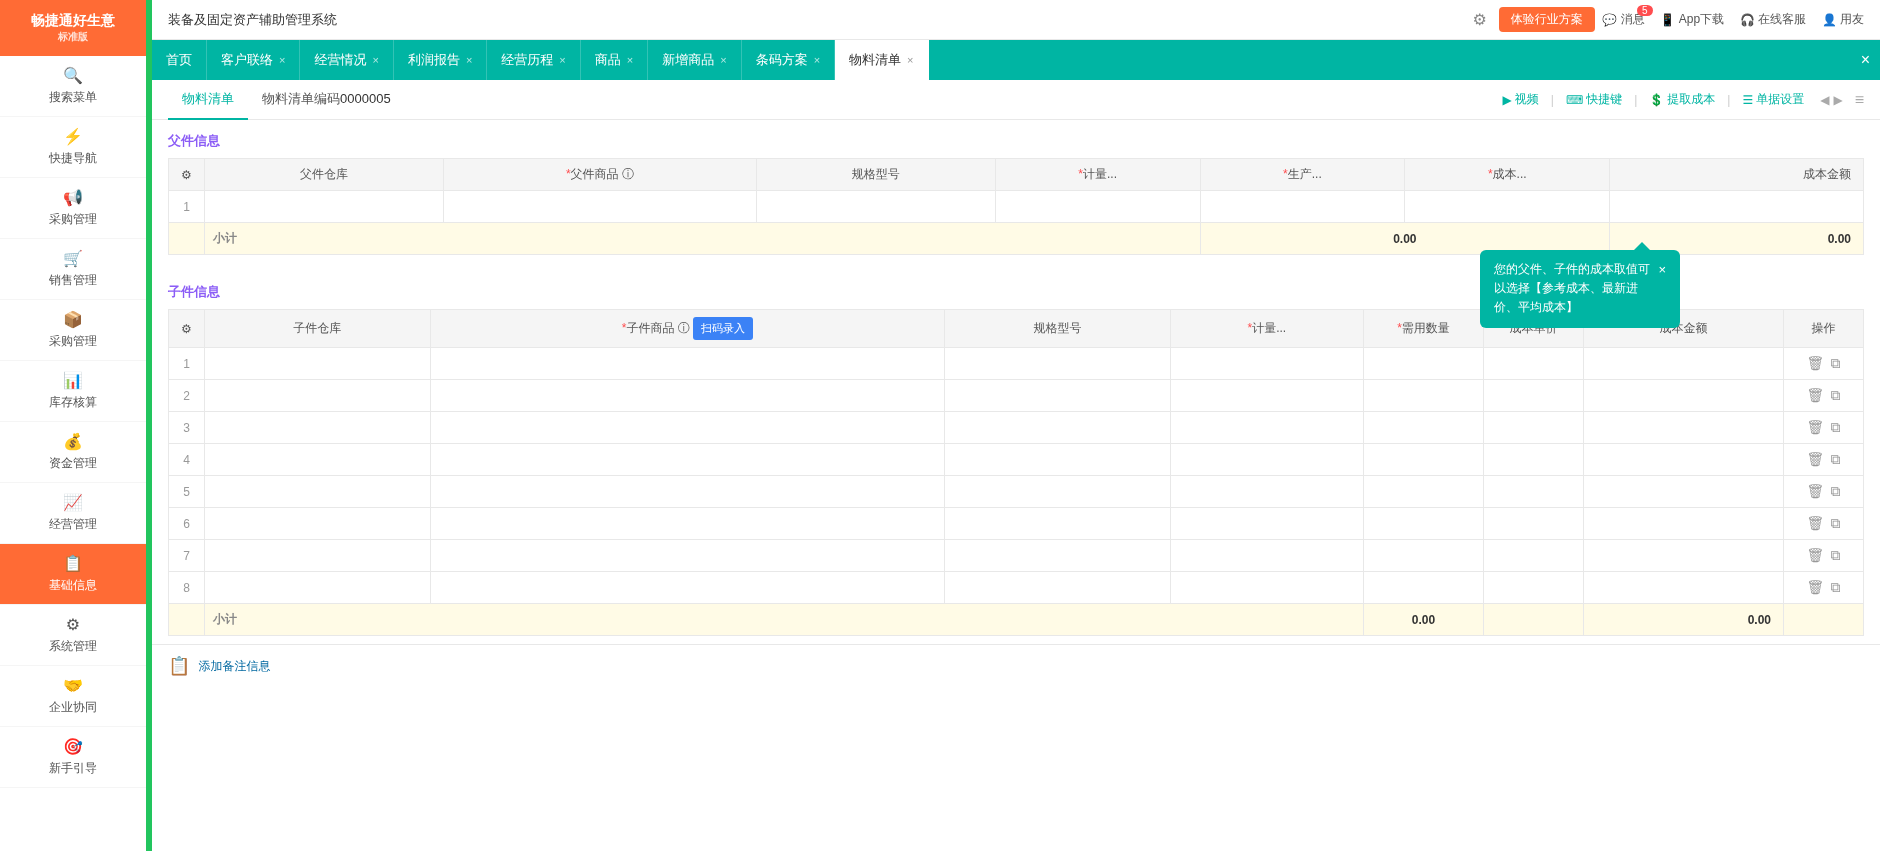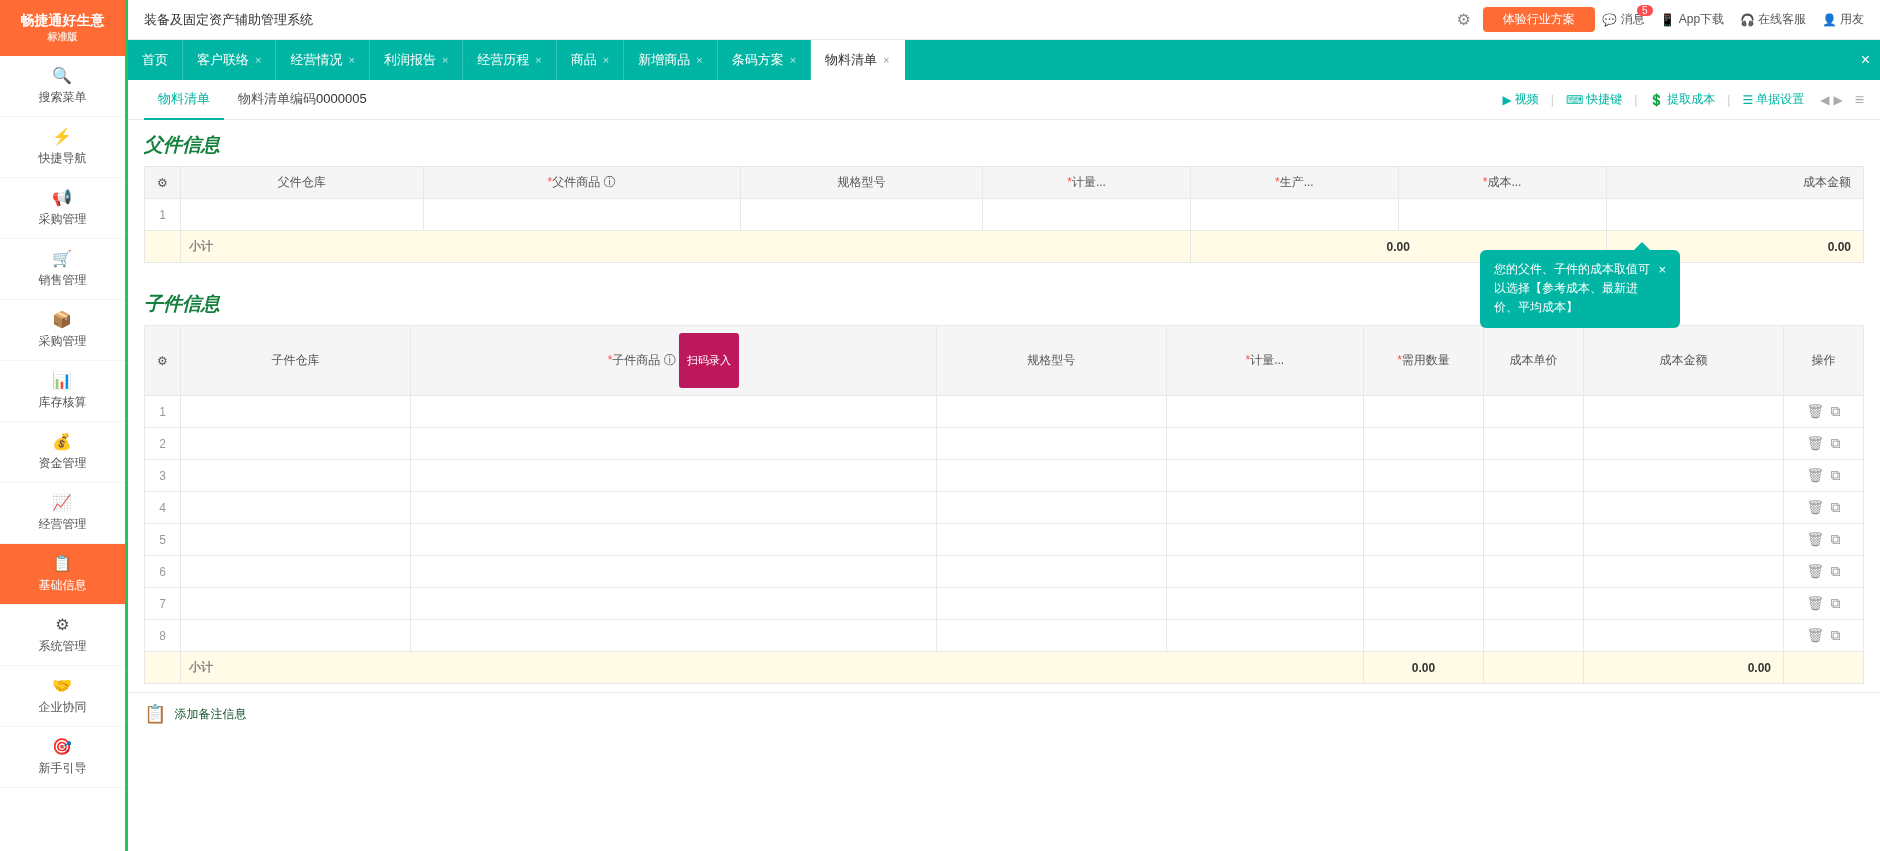--- a/index.html
+++ b/index.html
@@ -1,26 +1,26 @@
 <!DOCTYPE html>
 <html><head>
   <meta charset="utf-8">
   <style>
     * { box-sizing: border-box; margin: 0; padding: 0; }
     body { font-family: 'Microsoft YaHei', Arial, sans-serif; font-size: 12px; background: #f0f2f5; display: flex; height: 851px; overflow: hidden; }
 
     
     .sidebar {
-      width: 128px;
+      width: 152px;
       background: #fff;
       display: flex;
       flex-direction: column;
       align-items: center;
       padding-top: 0;
-      border-right: 3px solid #22c55e;
+      border-right: 6px solid #22c55e;
       flex-shrink: 0;
     }
     .sidebar-logo {
       width: 100%;
       background: #ff6b35;
       display: flex;
       flex-direction: column;
       align-items: center;
       justify-content: center;
       padding: 10px 0;
@@ -67,21 +67,21 @@
     .top-bar-title {
       font-size: 13px;
       color: #333;
       flex: 1;
     }
     .top-bar-btn {
       background: #ff6b35;
       color: #fff;
       border: none;
       border-radius: 4px;
-      padding: 4px 20px;
+      padding: 4px 12px;
       font-size: 12px;
       cursor: pointer;
     }
     .top-bar-gear { color: #888; font-size: 16px; cursor: pointer; margin-right: 4px; }
     .top-bar-right {
       display: flex;
       align-items: center;
       gap: 16px;
       color: #555;
       font-size: 12px;
@@ -169,25 +169,24 @@
       color: #00b5a3;
     }
     .toolbar-right-item { display: flex; align-items: center; gap: 3px; cursor: pointer; }
     .toolbar-divider { color: #ccc; }
 
     
     .section {
       padding: 12px 16px 0 16px;
     }
     .section-title {
-      font-size: 19px;
+      font-size: 13px;
       font-weight: bold;
-      color: #15803d;
+      color: #8b5cf6;
       margin-bottom: 8px;
-      font-style: italic;
     }
 
     
     .data-table {
       width: 100%;
       border-collapse: collapse;
       font-size: 12px;
     }
     .data-table th {
       background: #f5f5f5;
@@ -206,25 +205,25 @@
       color: #333;
       height: 32px;
     }
     .data-table tr.subtotal td {
       background: #fffbe6;
       font-weight: bold;
     }
     .data-table .row-num { color: #999; width: 36px; }
     .col-settings { width: 36px; }
     .scan-btn {
-      background: #be185d;
+      background: #3b82f6;
       color: #fff;
       border: none;
       border-radius: 3px;
-      padding: 20px 8px;
+      padding: 4px 8px;
       font-size: 11px;
       cursor: pointer;
     }
     .action-icons { display: flex; gap: 6px; justify-content: center; }
     .action-icon { cursor: pointer; color: #999; font-size: 14px; }
 
     
     .tooltip-bubble {
       position: absolute;
       background: #00b5a3;
@@ -256,21 +255,21 @@
 
     .bottom-bar {
       padding: 10px 16px;
       background: #fff;
       border-top: 1px solid #e8e8e8;
       display: flex;
       align-items: center;
       gap: 8px;
     }
     .bottom-bar-icon { font-size: 18px; color: #00b5a3; }
-    .bottom-bar-text { font-size: 12px; color: #14532d; }
+    .bottom-bar-text { font-size: 12px; color: #0369a1; }
 
     .relative { position: relative; }
   </style>
 </head>
 <body>
 
 <div class="sidebar">
   <div class="sidebar-logo">
     <span>畅捷通好生意</span>
     <span class="sub">标准版</span>

